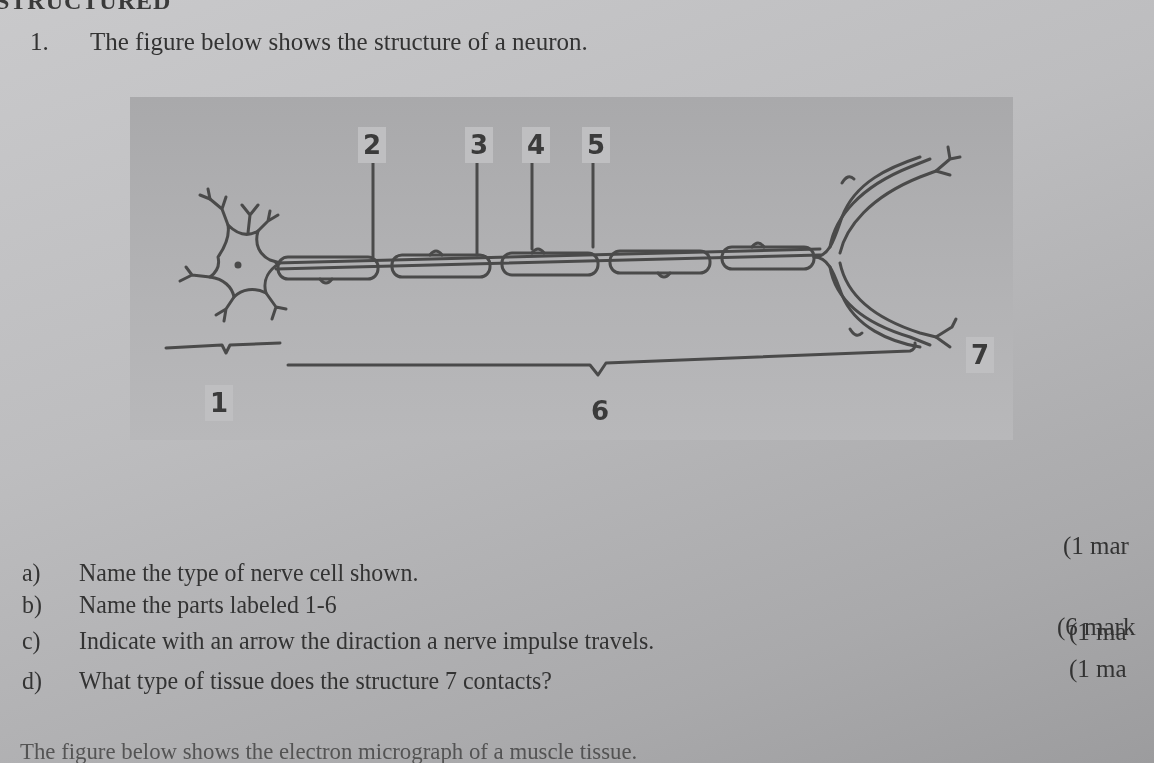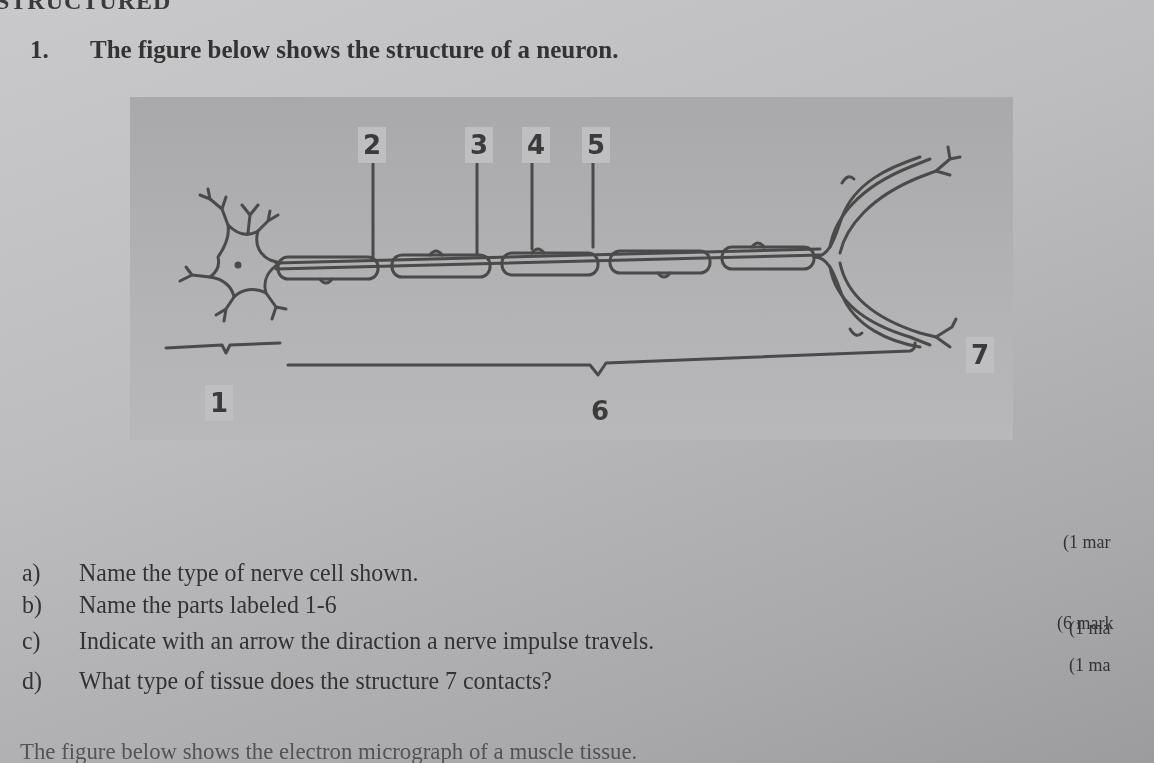--- a/index.html
+++ b/index.html
@@ -4,31 +4,31 @@
 <style>
   html, body { margin:0; padding:0; }
   body {
     width:1154px; height:763px; overflow:hidden; position:relative;
     background: linear-gradient(160deg, #c9c9cb 0%, #bdbdbf 40%, #a9a9ab 80%, #9c9c9e 100%);
     font-family: "Liberation Serif", "DejaVu Serif", serif;
     color:#2e2e2e;
   }
   .abs { position:absolute; white-space:nowrap; }
   #heading { left:-4px; top:-12px; font-size:24px; font-weight:bold; letter-spacing:1px; color:#3a3a3a; }
-  #q-intro { left:30px; top:36px; font-size:25px; color:#333;font-weight:bold; }
+  #q-intro { left:30px; top:28px; font-size:25px; color:#333; }
   #q-intro .num { display:inline-block; width:60px; }
   #figure {
     left:130px; top:97px; width:883px; height:343px;
     background: linear-gradient(180deg, #a9a9ab 0%, #b3b3b5 60%, #b8b8ba 100%);
   }
   #figure svg { position:absolute; left:0; top:0; }
   .lbl { position:absolute; font-family:"DejaVu Sans", "Liberation Sans", sans-serif; font-weight:bold; font-size:26px; color:#3b3b3b; background:#bfbfc1; padding:0 5px; line-height:36px; }
   .q { position:absolute; left:22px; font-size:26px; color:#333; transform:scaleX(0.92); transform-origin:left center; }
   .q .lt { display:inline-block; width:62px; }
-  .marks { position:absolute; font-size:18px; color:#333; }
+  .marks { position:absolute; font-size:25px; color:#333; }
   #footer-q { left:20px; top:738px; font-size:24px; color:#444; transform:scaleX(0.95); transform-origin:left; opacity:0.85; }
 </style>
 </head>
 <body>
 
 <div class="abs" id="heading">STRUCTURED</div>
 
 <div class="abs" id="q-intro">
   <span class="num">1.</span><span>The figure below shows the structure of a neuron.</span>
 </div>

